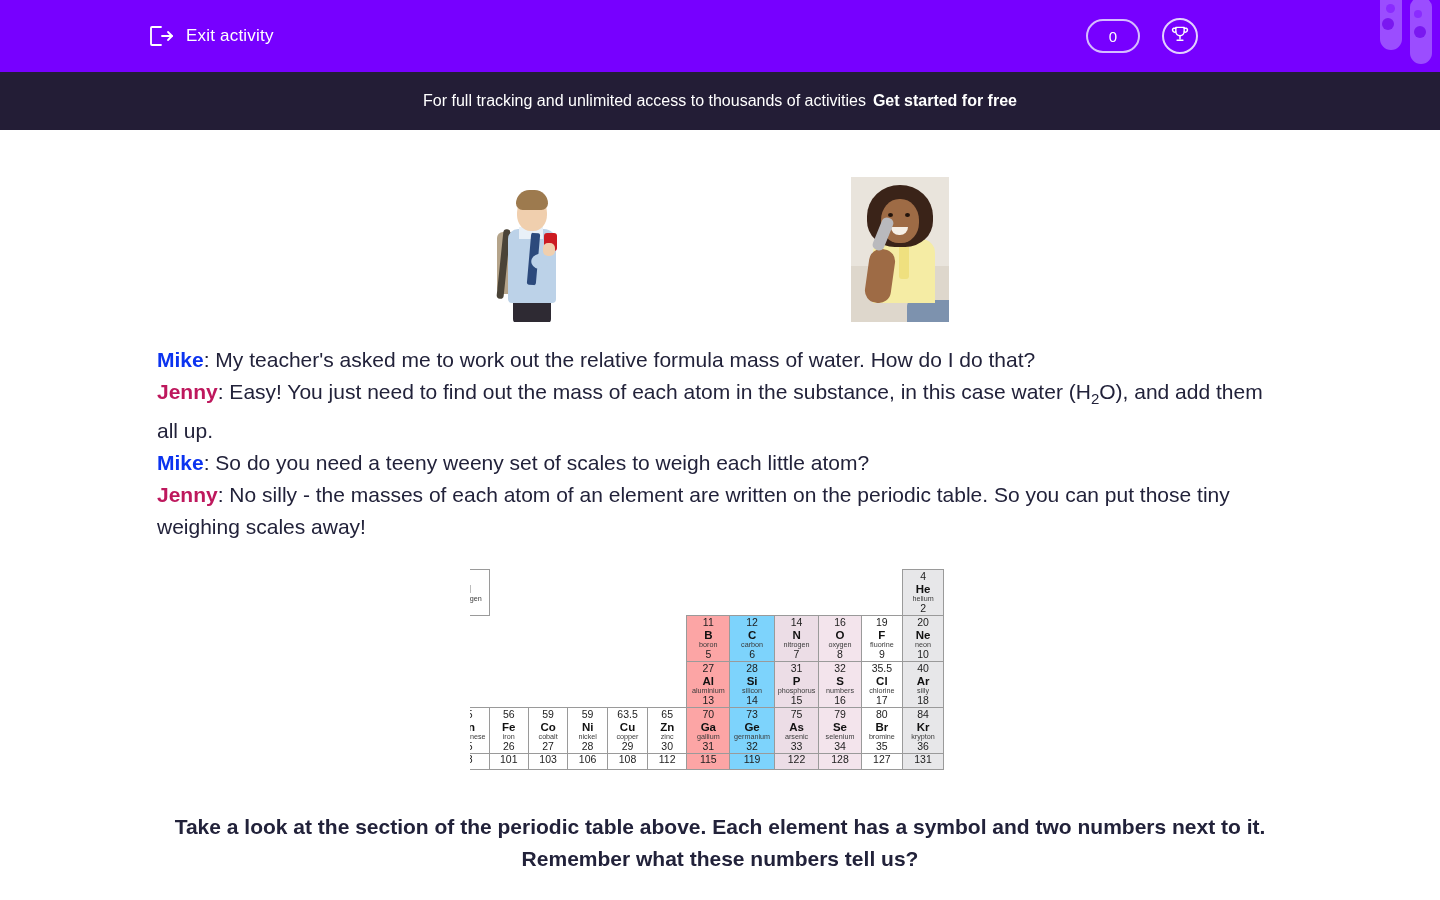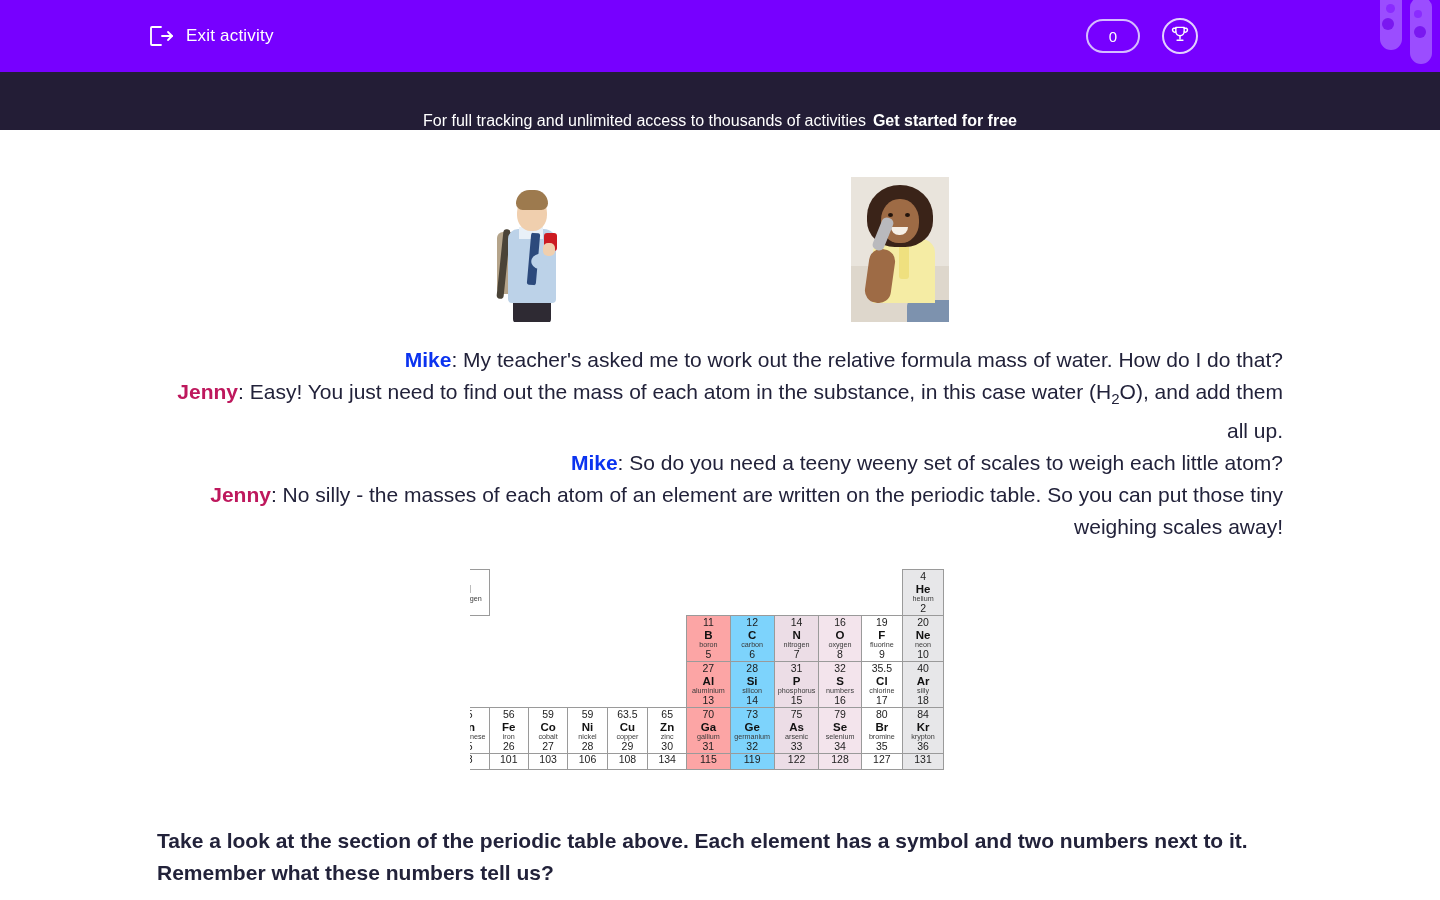--- a/index.html
+++ b/index.html
@@ -92,21 +92,21 @@
   .bub1 { width: 9px;  height: 9px;  left: 12px; top: 4px;  background:#8a2bff; }
   .bub2 { width: 12px; height: 12px; left: 8px;  top: 18px; background:#7a18f0; }
   .bub3 { width: 8px;  height: 8px;  left: 40px; top: 10px; background:#8a2bff; }
   .bub4 { width: 12px; height: 12px; left: 40px; top: 26px; background:#7a18f0; }
 
   
   .promo {
     height: 58px;
     background: #231d36;
     display: flex;
-    align-items: flex-end;
+    align-items: center;
     justify-content: center;
     color: #ffffff;
     font-size: 16px;
     gap: 7px;
   }
   .promo-cta { font-weight: bold; cursor: pointer; }
 
   
   .content {
     width: 1440px;
@@ -147,21 +147,21 @@
   .girl-top   { position:absolute; left:22px; top:62px; width:62px; height:64px; background:#f5eca4; border-radius:14px 14px 0 0; }
   .girl-placket{position:absolute; left:48px; top:66px; width:10px; height:36px; background:#efe07f; border-radius:3px; }
   .girl-arm   { position:absolute; left:16px; top:72px; width:26px; height:54px; background:#9e6b45; border-radius:12px; transform:rotate(8deg); }
   .girl-phone { position:absolute; left:26px; top:40px; width:12px; height:34px; background:#b9b9bd; border-radius:5px; transform:rotate(22deg); }
   .girl-jeans { position:absolute; left:56px; bottom:0; width:42px; height:22px; background:#7d92ae; border-radius:6px 0 0 0; }
 
   
   .dialogue {
     margin: 22px auto 4px;
     width: 1126px;
-    text-align: right;
+    text-align: left;
     font-size: 21px;
     line-height: 32px;
     color: #22223a;
   }
   .name-mike  { color: #0b33f0; font-weight: 600; }
   .name-jenny { color: #be185d; font-weight: 700; }
   .dialogue sub { font-size: 15px; }
 
   
   .ptable-wrap {
@@ -200,22 +200,23 @@
   .g-rose   { background: #f3e4ec; }
   .cut-row td {
     height: 16px;
     font-size: 10.5px;
     color: #1c1c1c;
     vertical-align: top;
   }
 
   
   .prompt {
-    margin: 40px auto 0;
+    margin: 26px auto 0;
     width: 1126px;
+    text-align: center;
     font-size: 21px;
     line-height: 32px;
     color: #22223a;
     font-weight: 600;
   }
 </style>
 </head>
 <body>
 
 <div class="header">
@@ -501,21 +502,21 @@
               <span class="el-name">krypton</span>
               <span class="el-num">36</span>
             </td>
           </tr>
           <tr class="cut-row">
             <td class="g-white">98</td>
             <td class="g-white">101</td>
             <td class="g-white">103</td>
             <td class="g-white">106</td>
             <td class="g-white">108</td>
-            <td class="g-white">134</td>
+            <td class="g-white">112</td>
             <td class="g-orange">115</td>
             <td class="g-green">119</td>
             <td class="g-pink">122</td>
             <td class="g-rose">128</td>
             <td class="g-white">127</td>
             <td class="g-grey">131</td>
           </tr>
         </tbody>
     </table>
   </div>

